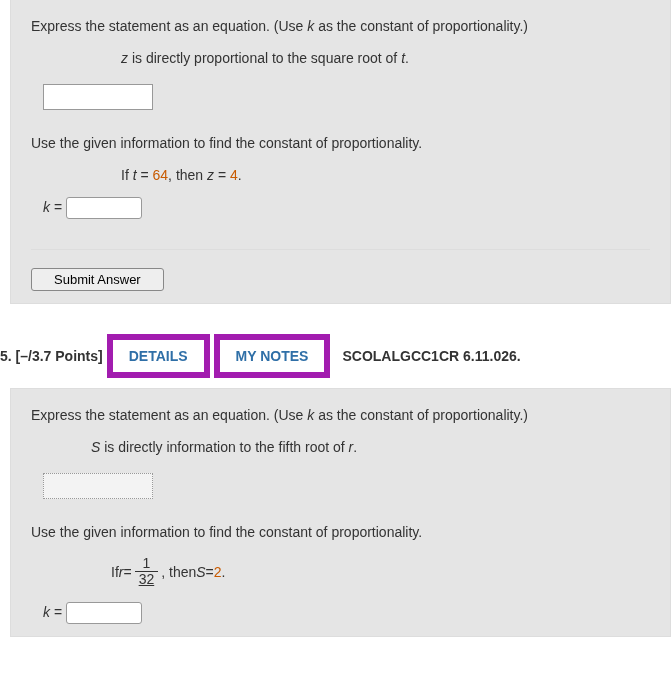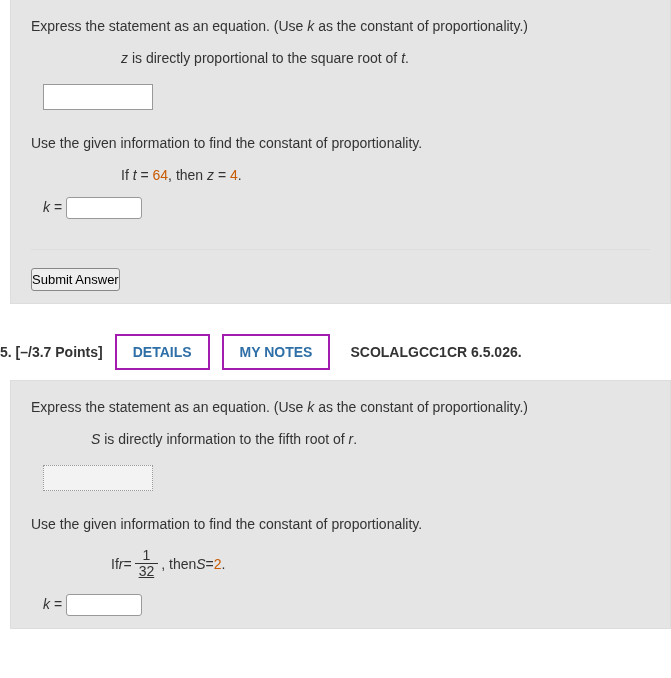--- a/index.html
+++ b/index.html
@@ -48,39 +48,39 @@
   }
   .k-row { margin-left: 12px; font-style: italic; }
   .orange { color: #c85a00; }
   .submit-wrap {
     border-top: 1px solid #ddd;
     padding-top: 18px;
     margin-top: 30px;
   }
   .submit-btn {
     font-size: 13px;
-    padding: 3px 0;
+    padding: 3px 22px;
     border: 1px solid #888;
     border-radius: 3px;
     background: #eee;
     cursor: pointer;
   }
   .question-header {
     display: flex;
     align-items: center;
-    gap: 12px;
+    gap: 4px;
     margin: 30px 0 0 0;
     padding-left: 0;
   }
   .qnum {
     font-weight: bold;
     font-size: 14px;
   }
   .details-btn, .notes-btn {
-    border: 2px solid #a21caf;
+    border: 6px solid #a21caf;
     color: #2f6fa7;
     background: #fff;
     font-weight: bold;
     font-size: 14px;
     padding: 8px 16px;
     cursor: pointer;
     font-family: Arial, sans-serif;
   }
   .book-ref {
     font-weight: bold;
@@ -127,21 +127,21 @@
   </div>
 </div>
 
 <div class="question-header">
   <span class="qnum">
     <span>5.</span>
     <span>[–/3.7 Points]</span>
   </span>
   <button class="details-btn">DETAILS</button>
   <button class="notes-btn">MY NOTES</button>
-  <span class="book-ref">SCOLALGCC1CR 6.5.026.</span>
+  <span class="book-ref">SCOLALGCC1CR 6.11.026.</span>
 </div>
 <div class="spacer"></div>
 
 <div class="question-body" style="border-top:1px solid #ddd;">
   <div class="q-text">
     <span>Express the statement as an equation. (Use </span><span class="ital">k</span><span> as the constant of proportionality.)</span>
   </div>
   <div class="indent" style="margin-left:60px;">
     <span class="ital">S</span><span> is directly information to the fifth root of </span><span class="ital">r</span><span>.</span>
   </div>

